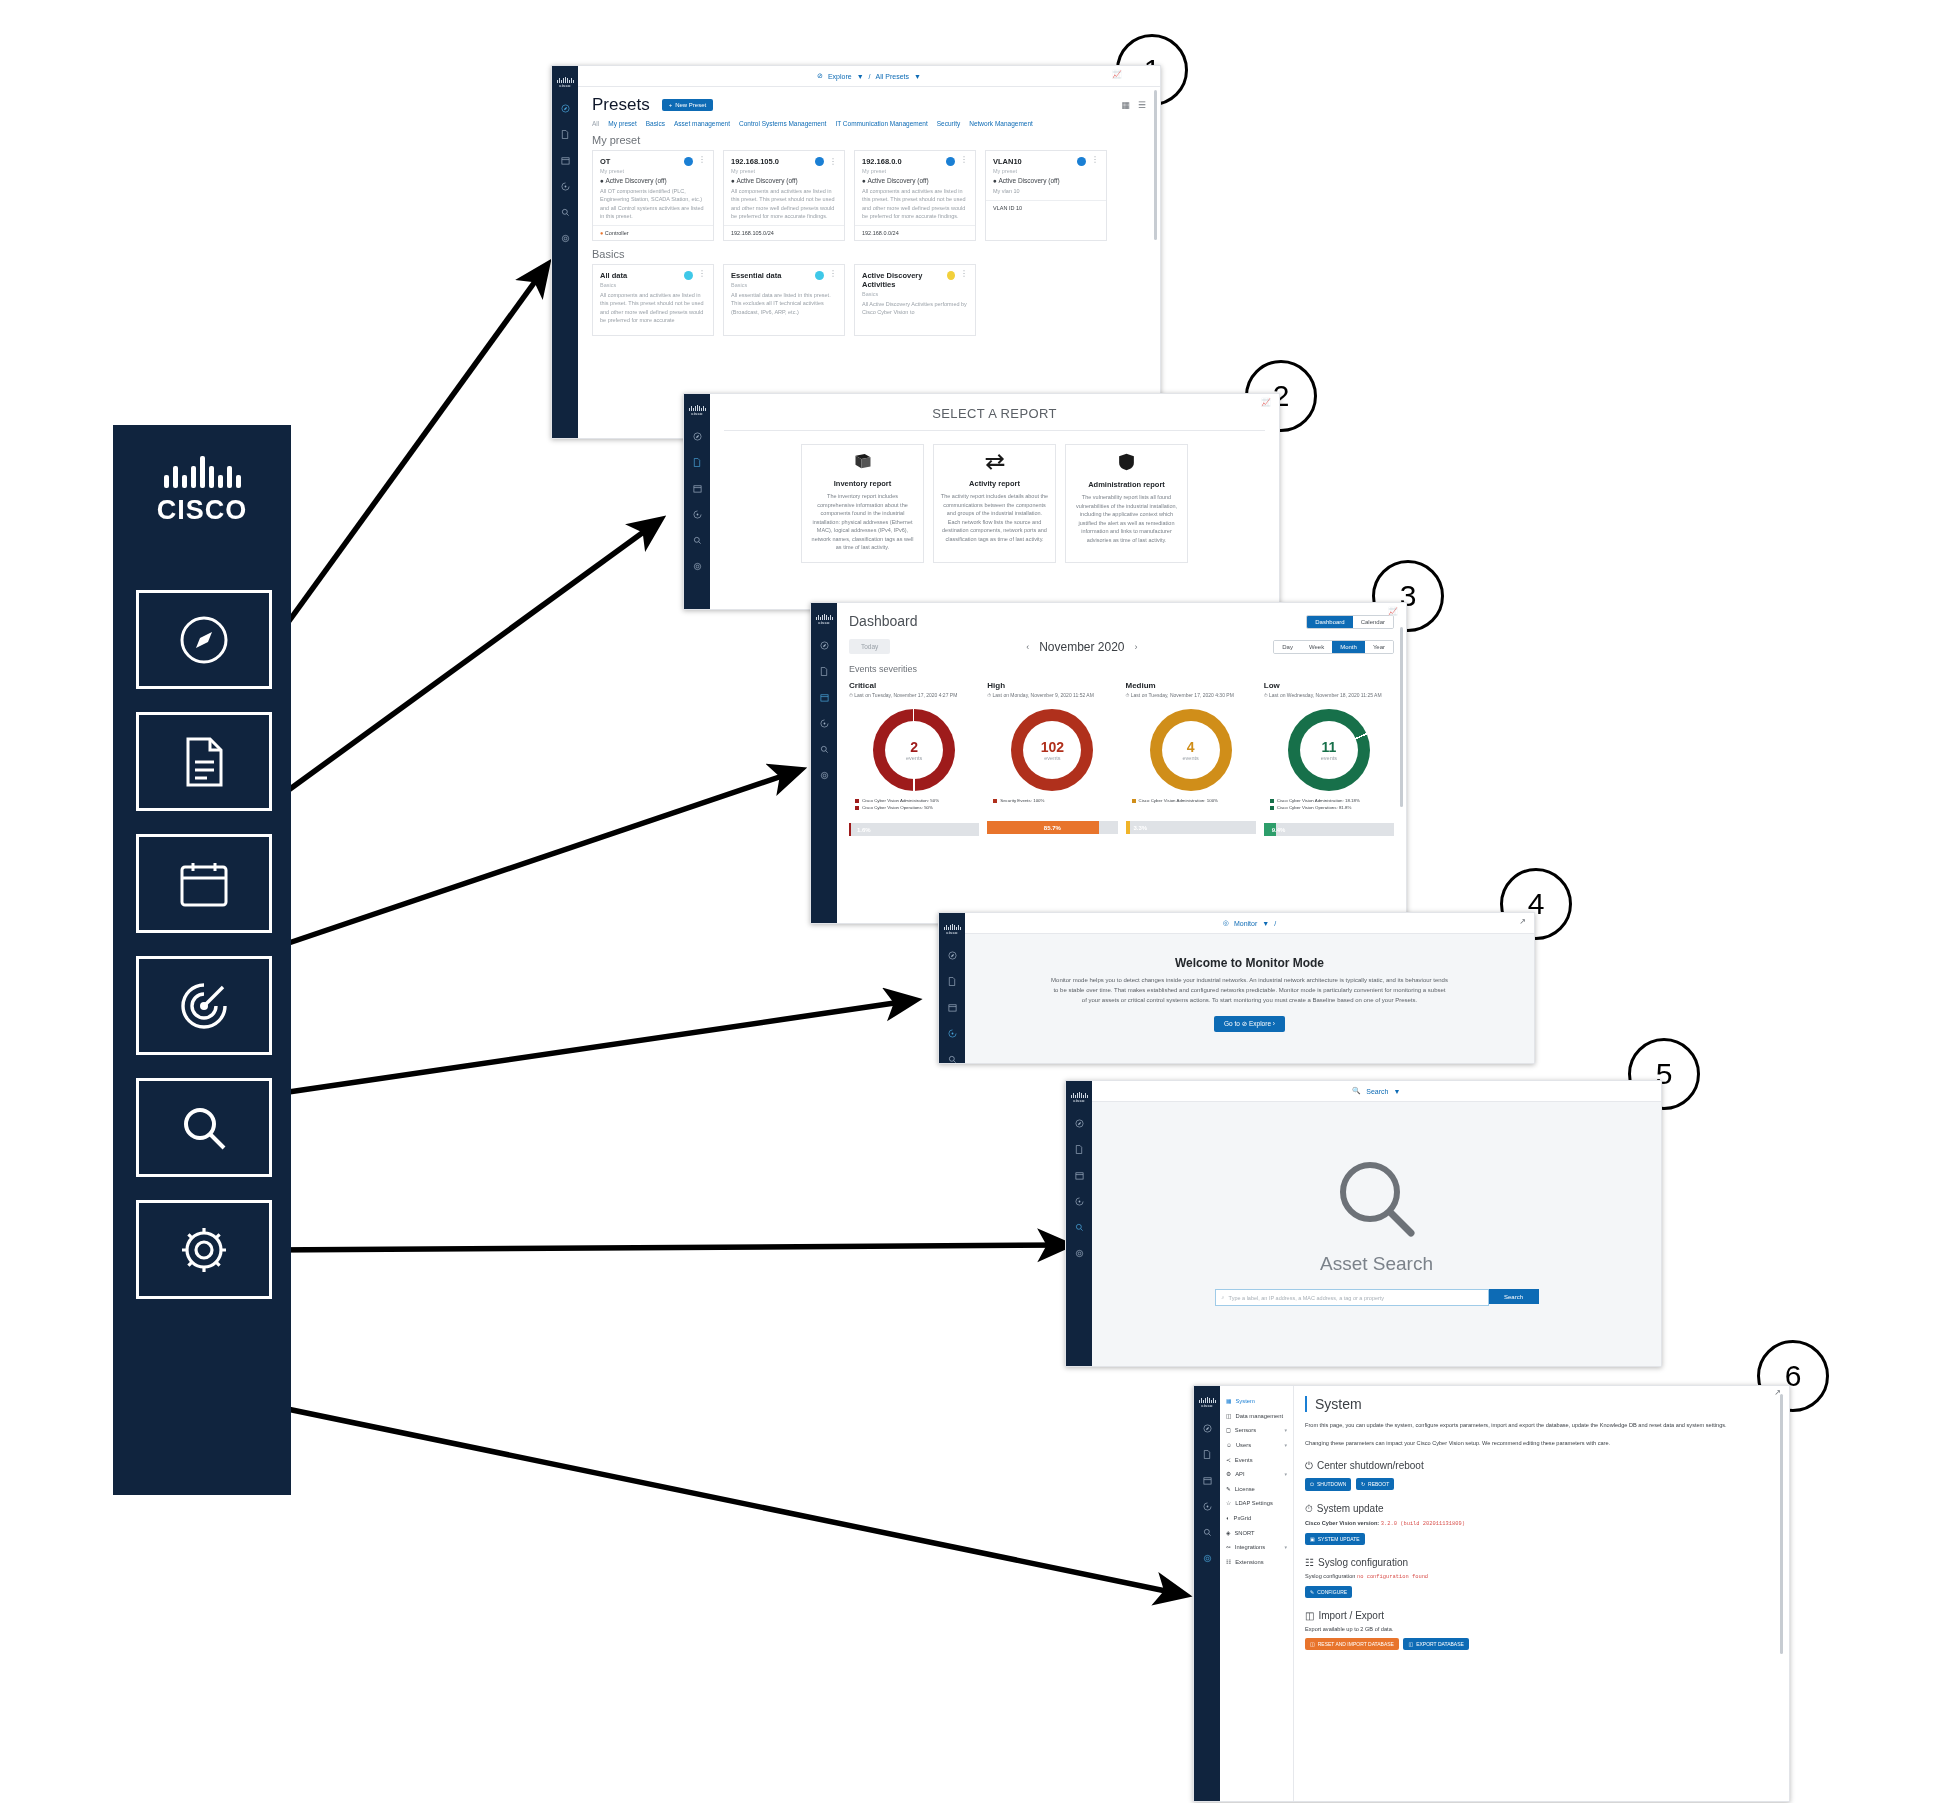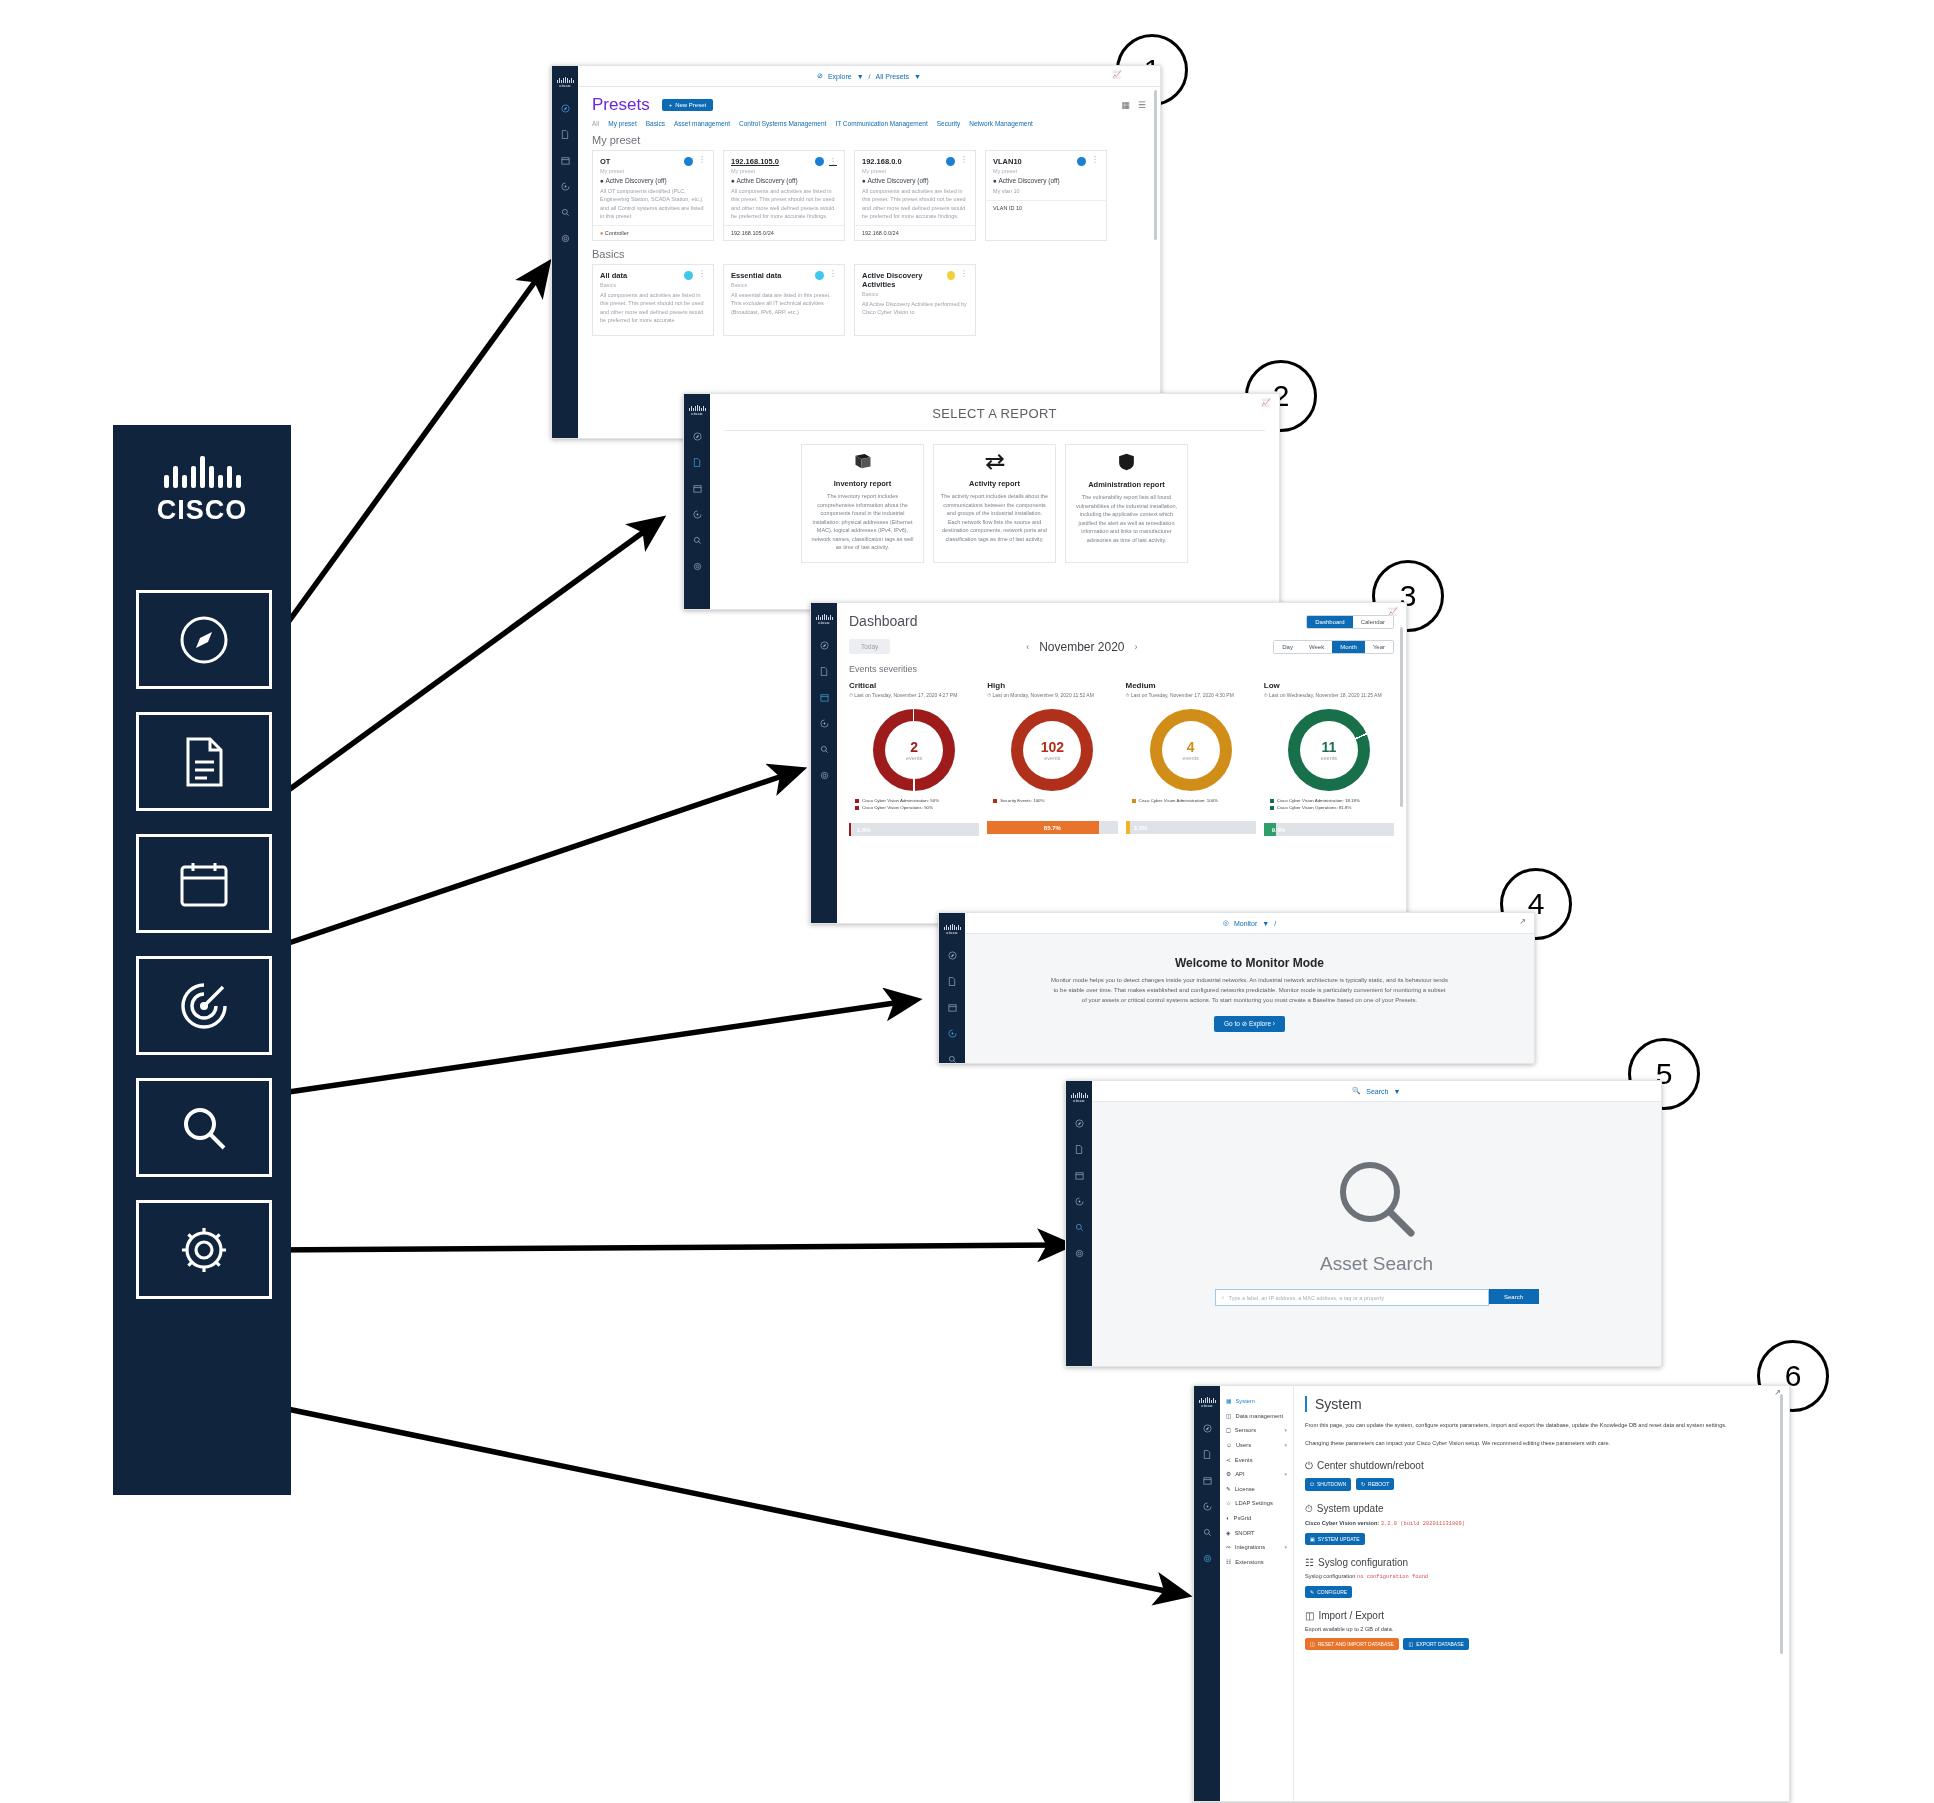--- a/index.html
+++ b/index.html
@@ -26,21 +26,21 @@
   .win .sidebar .sicon.active{color:#4aa8e0;}
   .win .sidebar .sicon.active:after{content:"";position:absolute;right:-3px;top:3px;width:3px;height:20px;background:#4aa8e0;}
   .win .body{position:absolute;left:26px;top:0;right:0;bottom:0;background:#ffffff;}
   .topbar{height:20px;border-bottom:1px solid #e6e8ec;display:flex;align-items:center;justify-content:center;font-size:7px;color:#0d6bb5;gap:5px;background:#fff;}
   .corner-ic{position:absolute;top:4px;font-size:8px;color:#3c78a8;}
 
   
   .callout{position:absolute;width:66px;height:66px;border-radius:50%;border:3px solid #000;background:#fff;display:flex;align-items:center;justify-content:center;font-size:30px;font-weight:400;color:#000;font-family:"Liberation Sans",sans-serif;}
 
   
-  .p-title{font-size:17px;color:#6d28d9;font-weight:400;}
+  .p-title{font-size:17px;color:#0f172a;font-weight:400;}
   .btn-blue{background:#0d6bb5;color:#fff;border:none;font-size:6px;padding:3px 7px;border-radius:2px;display:inline-flex;align-items:center;gap:3px;}
   .tabrow{display:flex;gap:9px;font-size:6.5px;color:#0d6bb5;padding:5px 0 0 0;flex-wrap:nowrap;}
   .tabrow .muted{color:#9aa3ad;}
   .sec-h{font-size:11px;color:#6d7278;font-weight:400;margin:7px 0 4px;}
   .cards{display:flex;gap:9px;}
   .card{background:#fff;border:1px solid #e4e6ea;width:120px;}
   .card .ctop{padding:6px 7px 5px;}
   .card .cname{font-size:7.5px;font-weight:700;color:#23272b;}
   .card .csub{font-size:5.5px;color:#a9b0b7;margin-top:2px;}
   .card .cad{font-size:6.5px;color:#3a3f45;margin-top:3px;}
@@ -307,21 +307,21 @@
               </div>
               <div class="csub">My preset</div>
               <div class="cad">● <span>Active Discovery (off)</span></div>
               <div class="cdesc">All OT components identified (PLC, Engineering Station, SCADA Station, etc.) and all Control systems activities are listed in this preset.</div>
             </div>
             <div class="cfoot"><span style="color:#e8742c">●</span> <span>Controller</span></div>
           </div>
 
           <div class="card">
             <div class="ctop">
-              <div style="display:flex;align-items:center;text-decoration:underline;">
+              <div style="display:flex;align-items:center;">
                 <div class="cname">192.168.105.0</div>
                 <span class="badge-c" style="margin-left:auto"></span>
                 <span class="kebab" style="margin-left:5px">⋮</span>
               </div>
               <div class="csub">My preset</div>
               <div class="cad">● <span>Active Discovery (off)</span></div>
               <div class="cdesc">All components and activities are listed in this preset. This preset should not be used and other more well defined presets would be preferred for more accurate findings.</div>
             </div>
             <div class="cfoot">192.168.105.0/24</div>
           </div>

